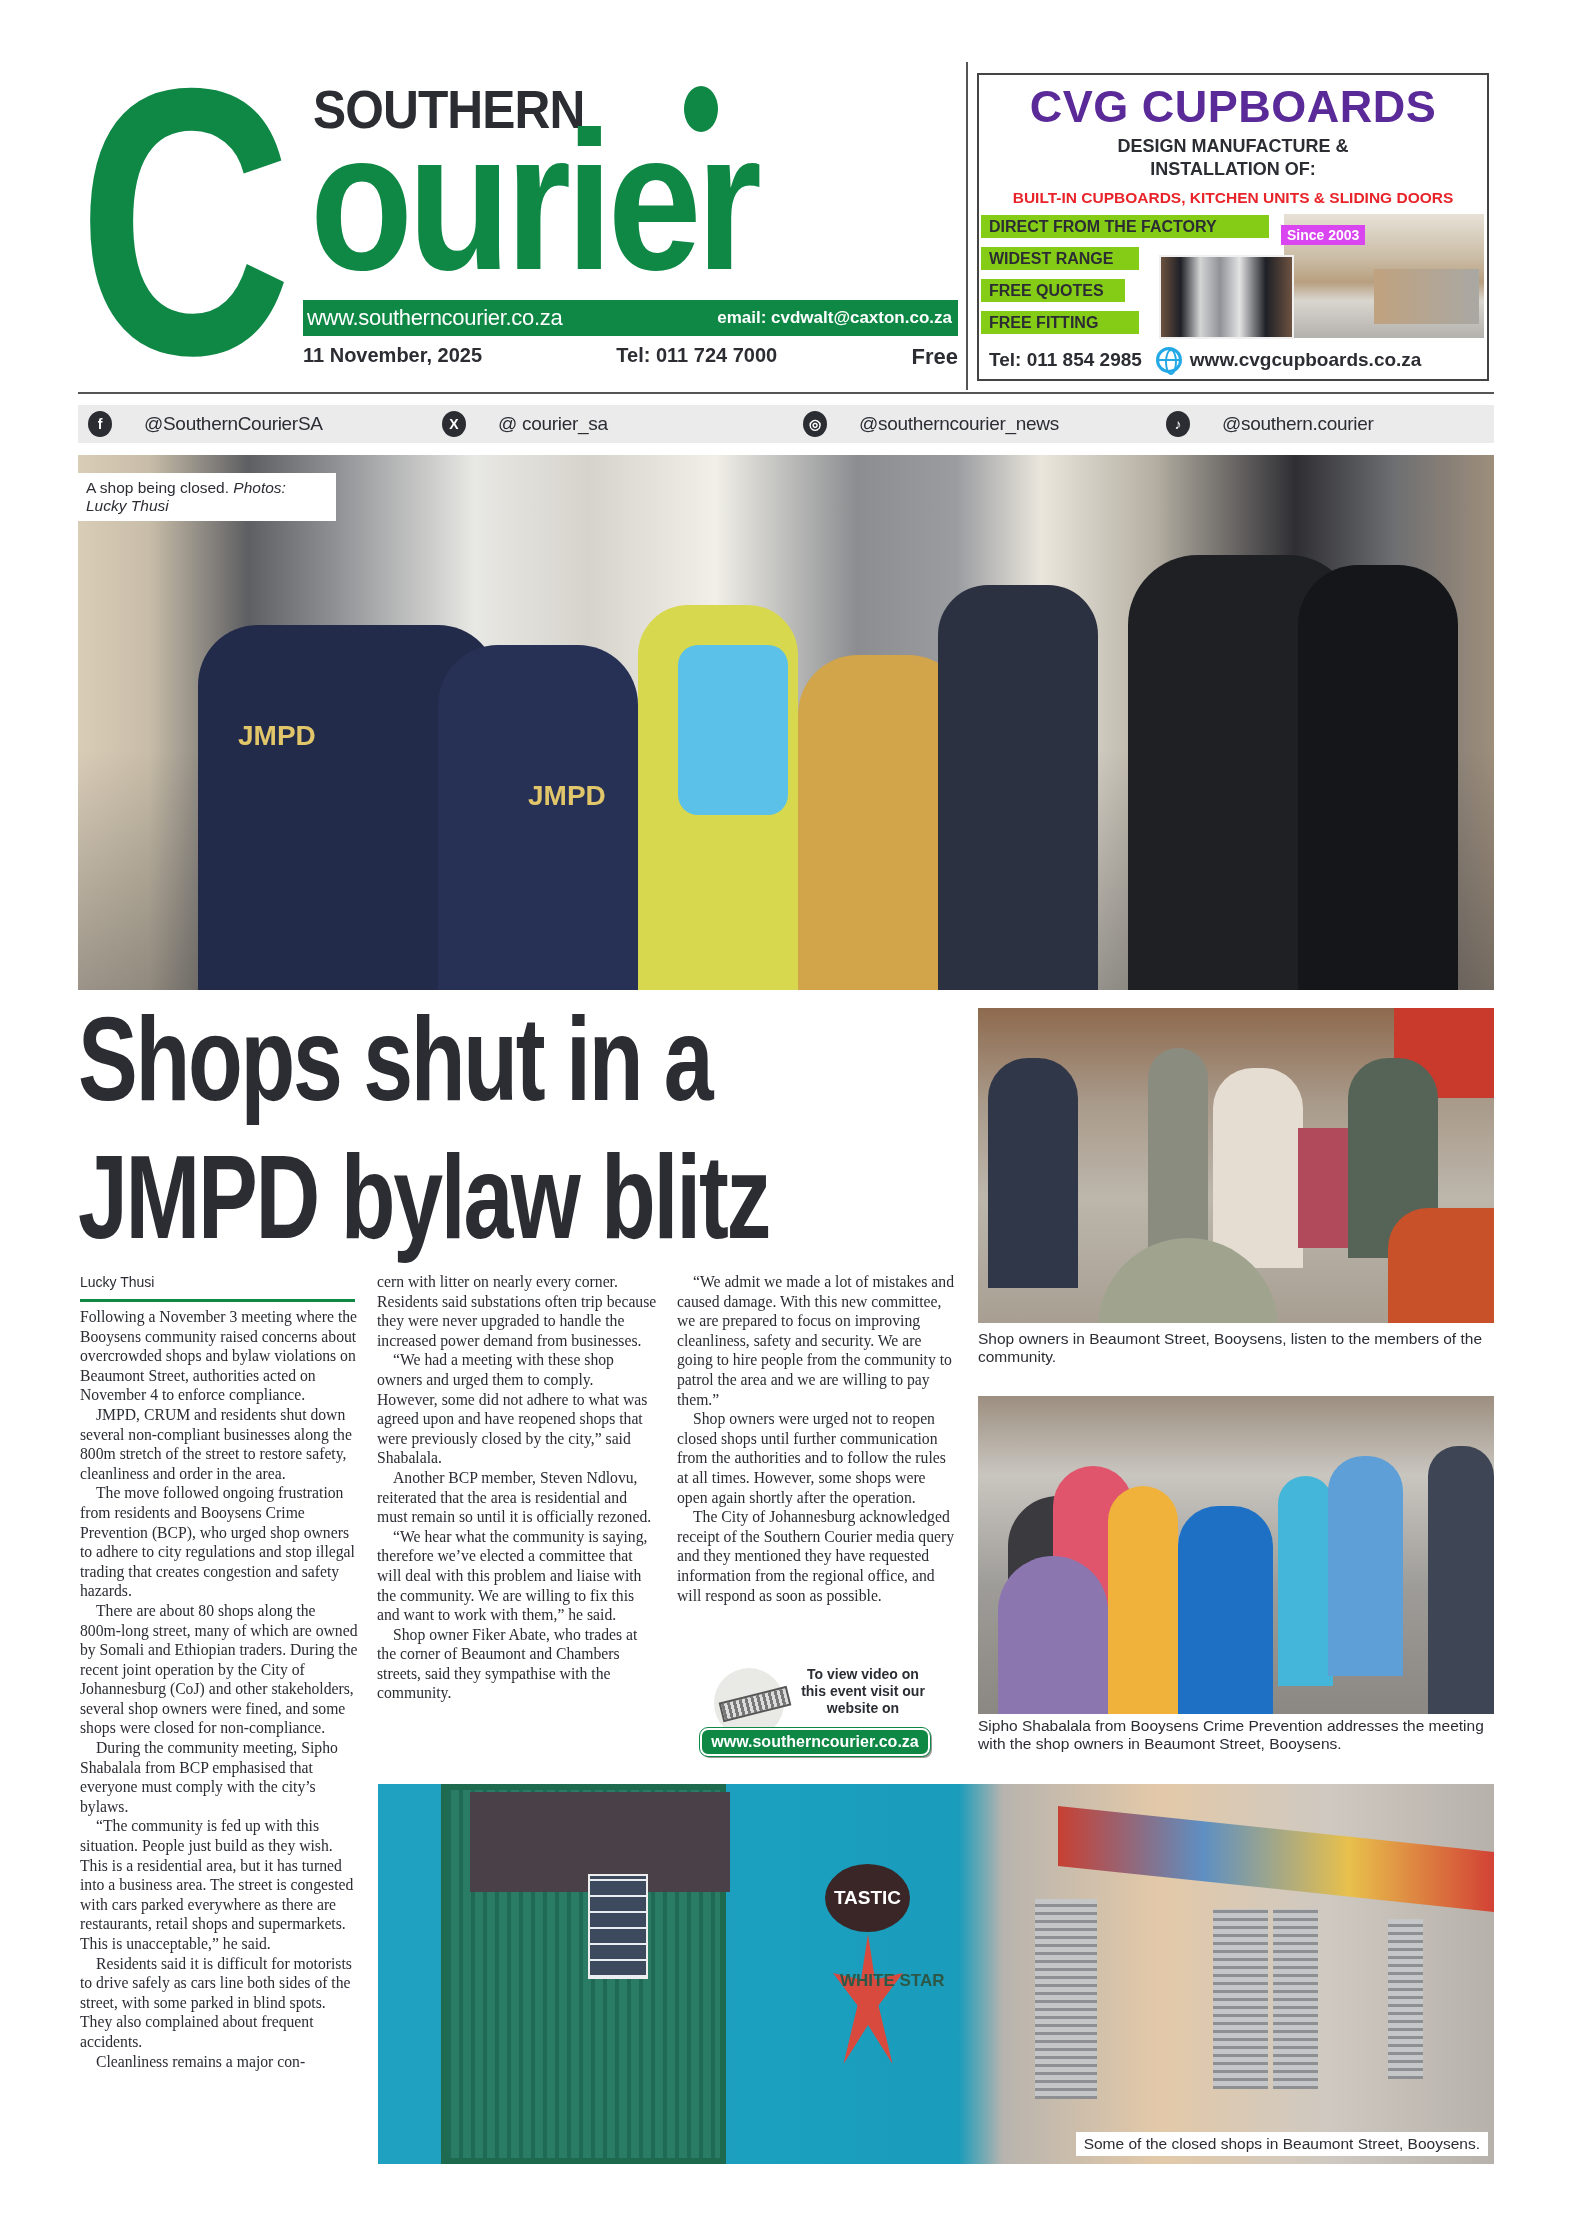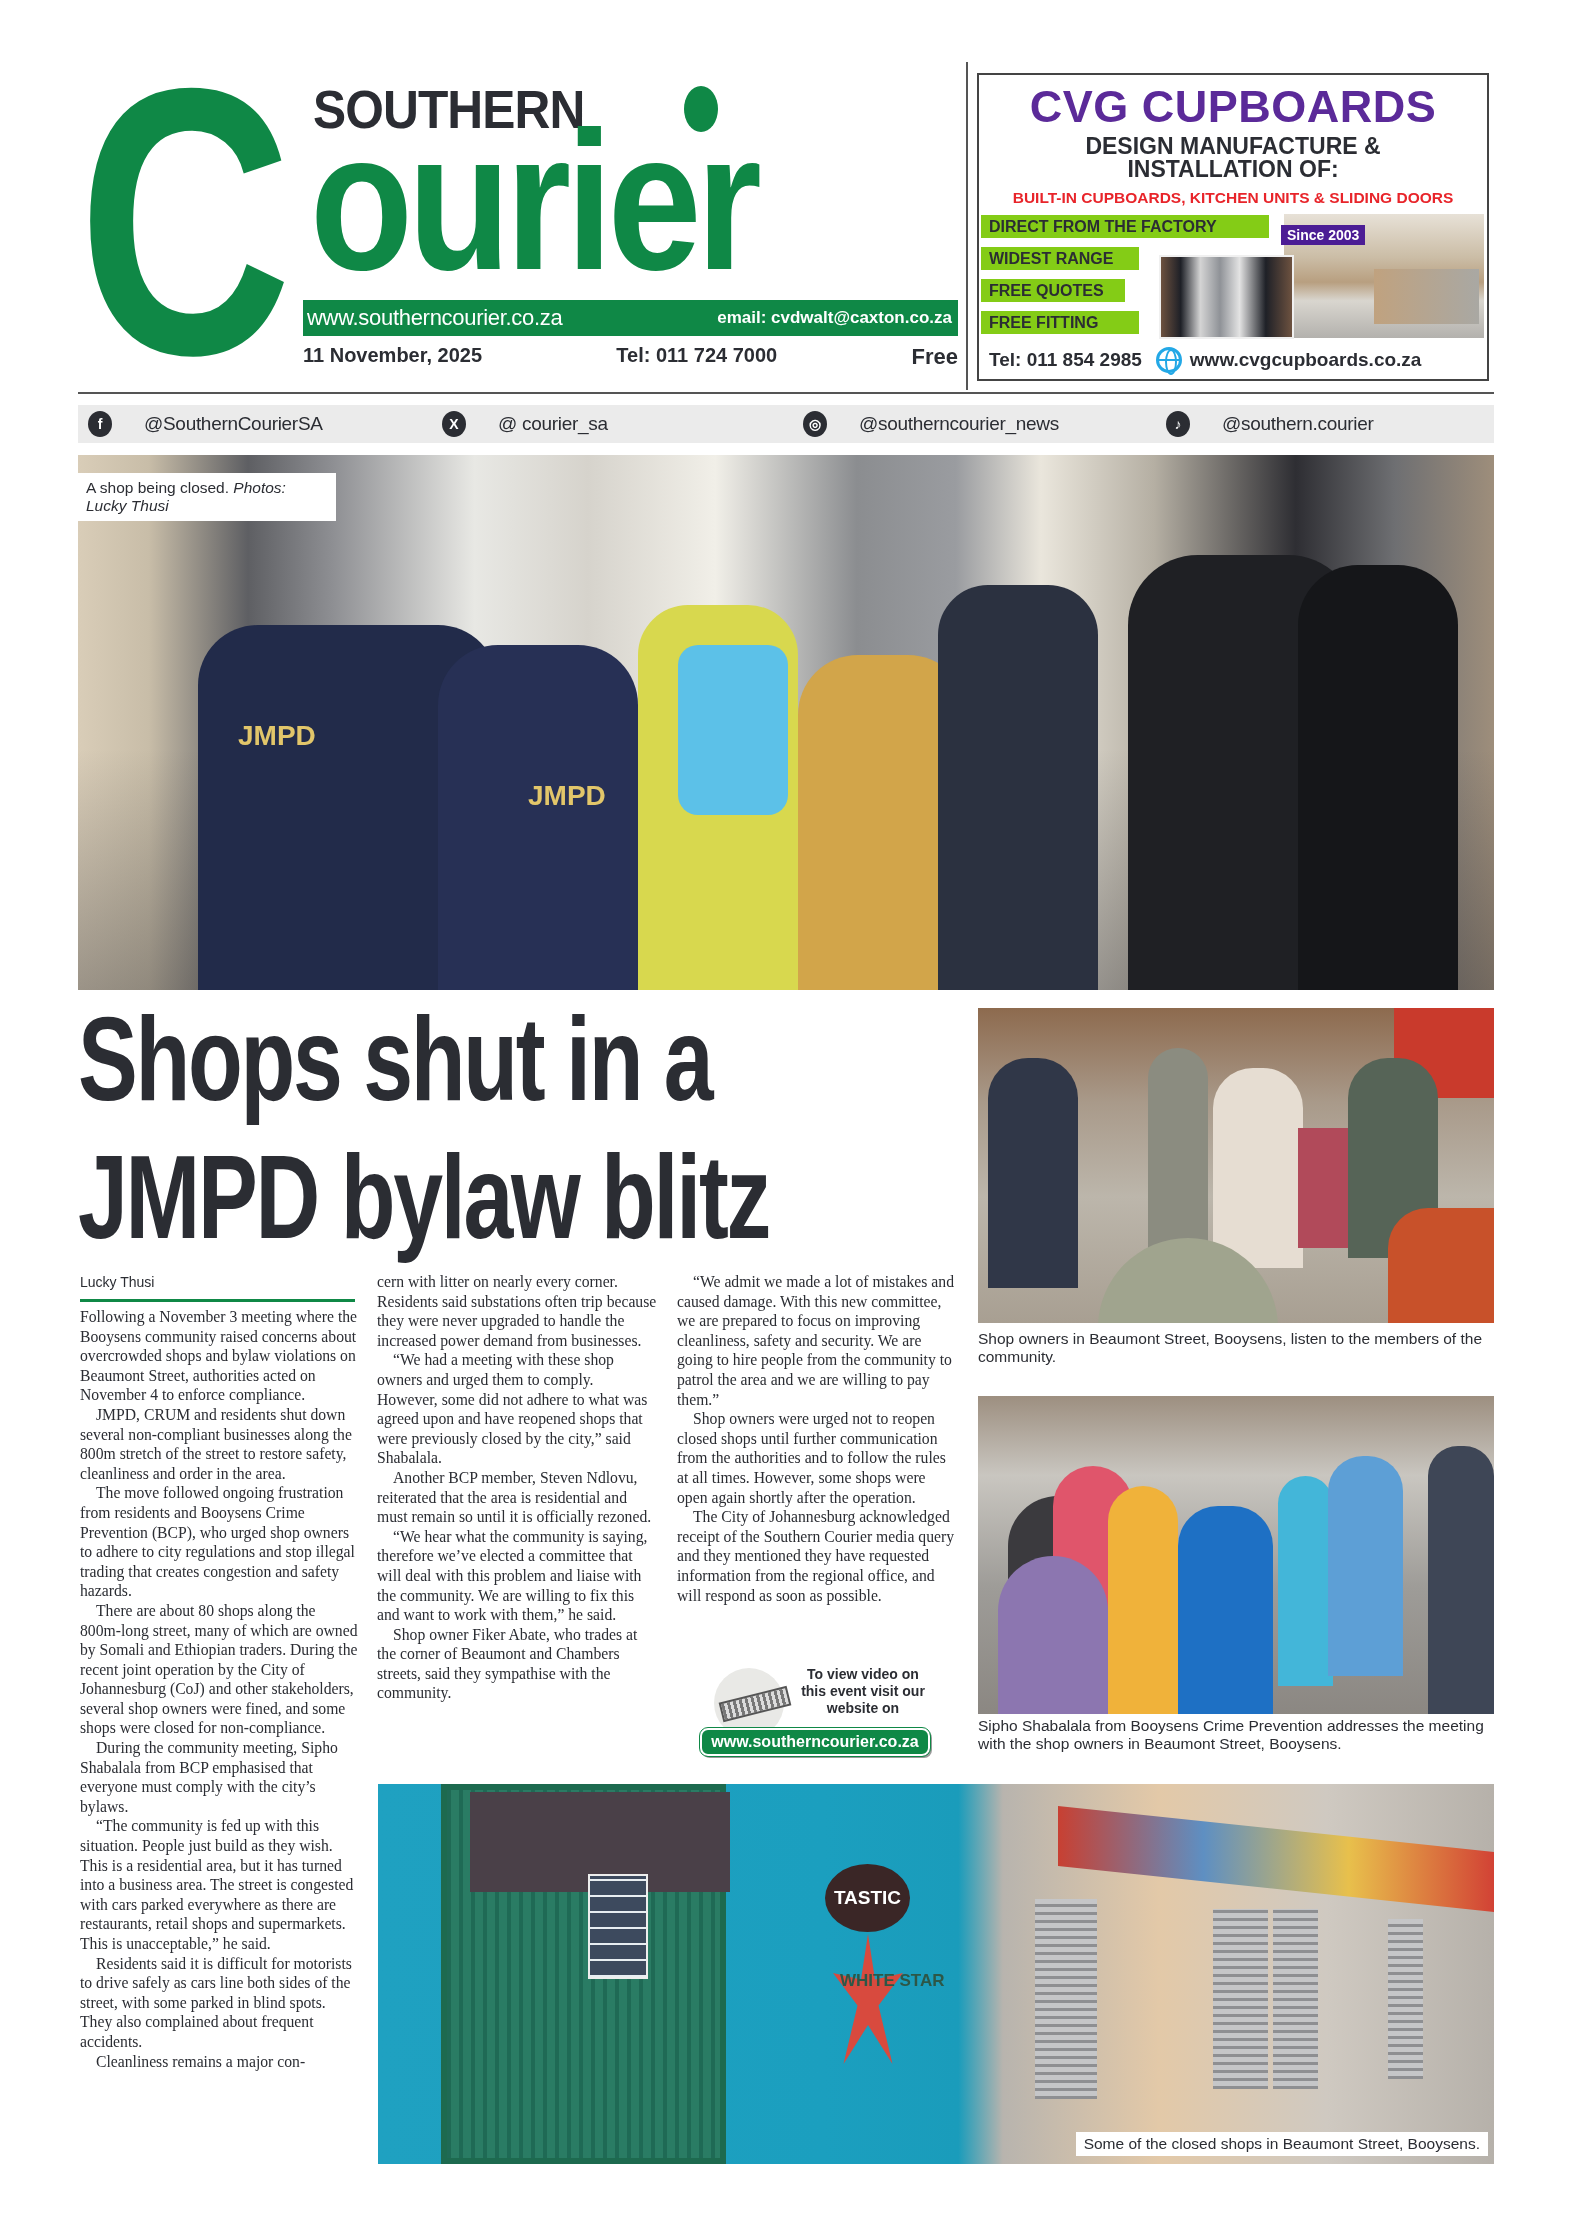--- a/index.html
+++ b/index.html
@@ -22,29 +22,29 @@
   .mast-info { position: absolute; left: 225px; top: 282px; width: 655px; display: flex; justify-content: space-between;
                font-weight: 700; font-size: 20px; color: #2b2d33; gap: 20px; }
   .mast-info .free { font-size: 22px; }
 
   .mast-divider-v { position: absolute; left: 966px; top: 62px; width: 2px; height: 328px; background: #555; }
   .mast-divider-h { position: absolute; left: 78px; top: 392px; width: 1416px; height: 2px; background: #555; }
 
   
   .ad { position: absolute; left: 977px; top: 73px; width: 512px; height: 308px; border: 2px solid #444; background: #fff; }
   .ad-title { position: absolute; left: 0; right: 0; top: 6px; text-align: center; color: #5b2a99; font-weight: 700; font-size: 45px; letter-spacing: 0.5px; }
-  .ad-sub { position: absolute; left: 0; right: 0; top: 60px; text-align: center; color: #2b2d33; font-weight: 700; font-size: 23px; line-height: 23px; }
+  .ad-sub { position: absolute; left: 0; right: 0; top: 60px; text-align: center; color: #2b2d33; font-weight: 700; font-size: 18px; line-height: 23px; }
   .ad-red { position: absolute; left: 0; right: 0; top: 114px; text-align: center; color: #e8242a; font-weight: 700; font-size: 15.5px; }
   .ad-tag { position: absolute; left: 2px; background: #84cc16; color: #2b2d33; font-weight: 700; font-size: 16px; padding: 2px 8px; height: 23px; line-height: 20px; }
   .ad-img-kitchen { position: absolute; left: 305px; top: 139px; width: 200px; height: 124px;
     background: linear-gradient(180deg,#e7e1d7 0%,#cbbda6 35%,#b89f80 55%,#d9d6cf 70%,#b3b1ad 100%); }
   .ad-img-kitchen::after { content:""; position:absolute; left:90px; top:55px; width:105px; height:55px; background: linear-gradient(90deg,#c0a27f,#a9a8a3); }
   .ad-img-wardrobe { position: absolute; left: 180px; top: 180px; width: 135px; height: 84px;
     background: linear-gradient(90deg,#6d5240 0%,#1e2027 15%,#d4d4d4 30%,#8f9297 45%,#e3e3e3 60%,#1e2027 80%,#6d5240 100%); border: 2px solid #f0f0f0; }
-  .ad-since { position: absolute; left: 302px; top: 150px; background: #4c1d95; color: #fff; font-weight: 700; font-size: 14px; padding: 2px 6px; }
+  .ad-since { position: absolute; left: 302px; top: 150px; background: #d946ef; color: #fff; font-weight: 700; font-size: 14px; padding: 2px 6px; }
   .ad-foot { position: absolute; left: 10px; right: 10px; bottom: 6px; display: flex; align-items: center; font-weight: 700; font-size: 19px; color: #2b2d33; }
   .ad-foot .globe { width: 26px; height: 26px; border-radius: 50%; border: 3px solid #23a8e6; margin: 0 8px 0 14px; position: relative; }
   .ad-foot .globe::before { content:""; position:absolute; left:6px; top:-1px; width:8px; height:22px; border-radius:50%; border:2px solid #23a8e6; }
   .ad-foot .globe::after { content:""; position:absolute; left:-1px; top:9px; width:22px; height:2px; background:#23a8e6; }
 
   
   .social { position: absolute; left: 78px; top: 405px; width: 1416px; height: 38px; background: #ebebeb; display: flex; align-items: center; }
   .soc-item { display: flex; align-items: center; position: absolute; top: 6px; }
   .soc-icon { width: 24px; height: 26px; border-radius: 50%; background: #2b2d33; color: #fff; font-size: 14px; font-weight: 700;
               display: flex; align-items: center; justify-content: center; margin-right: 32px; }

